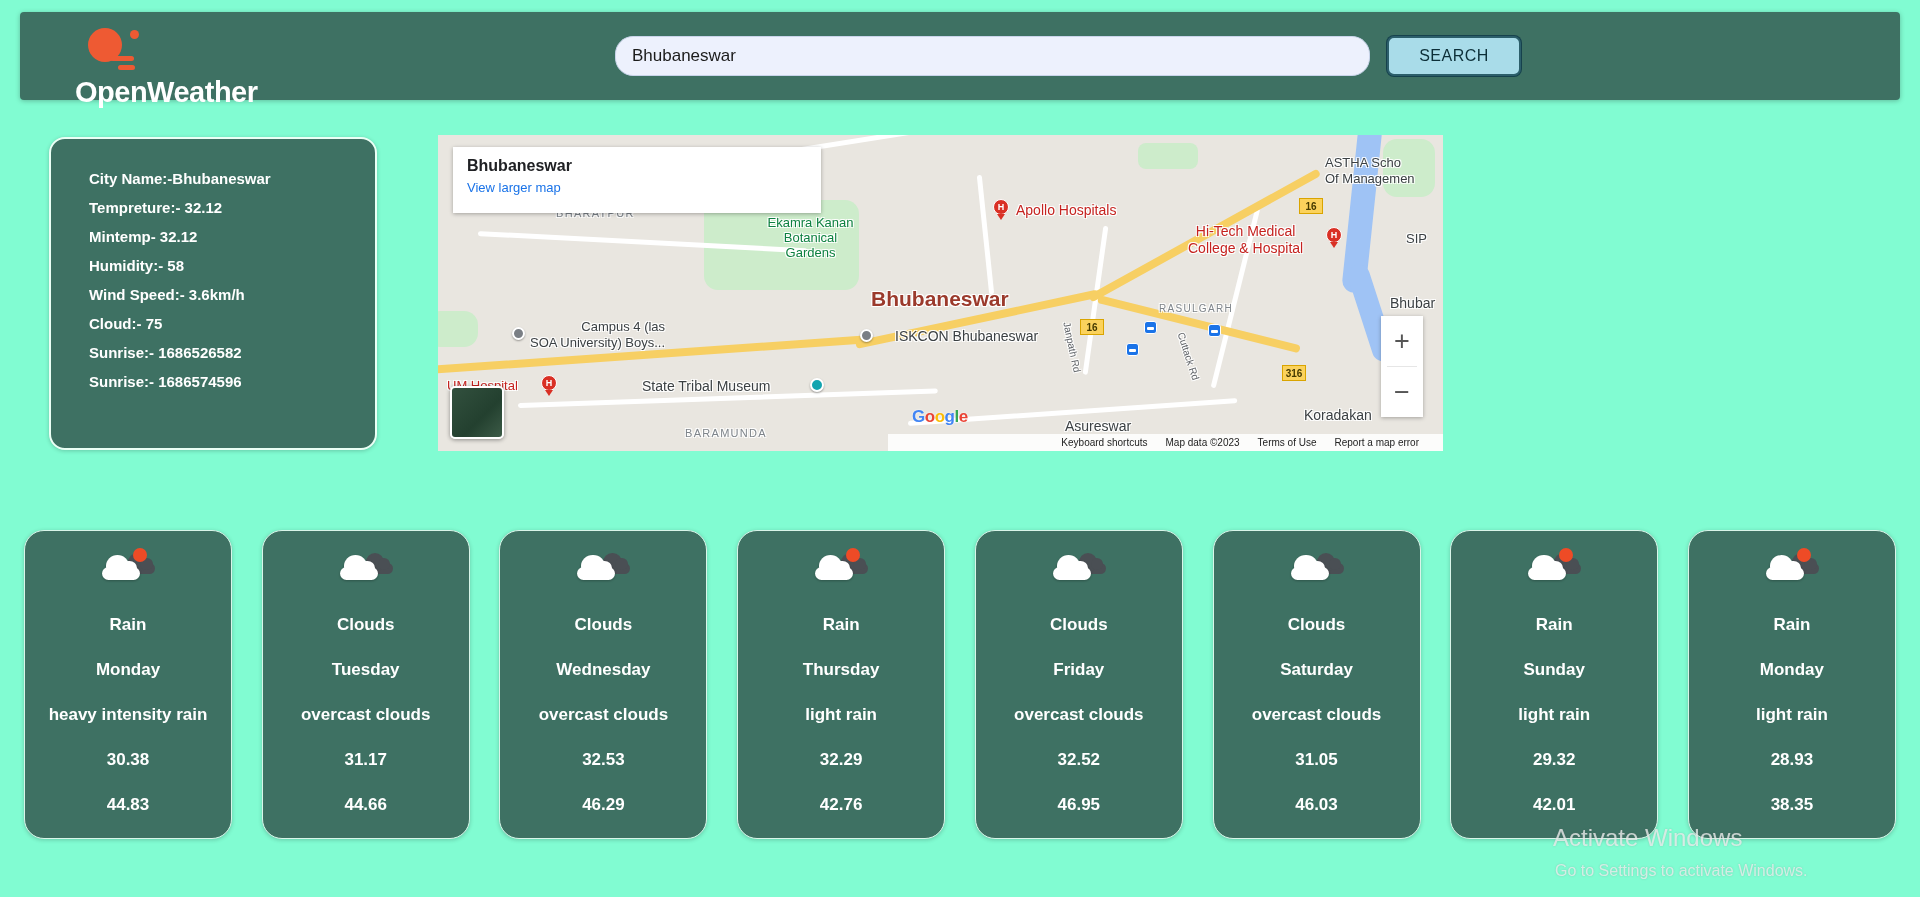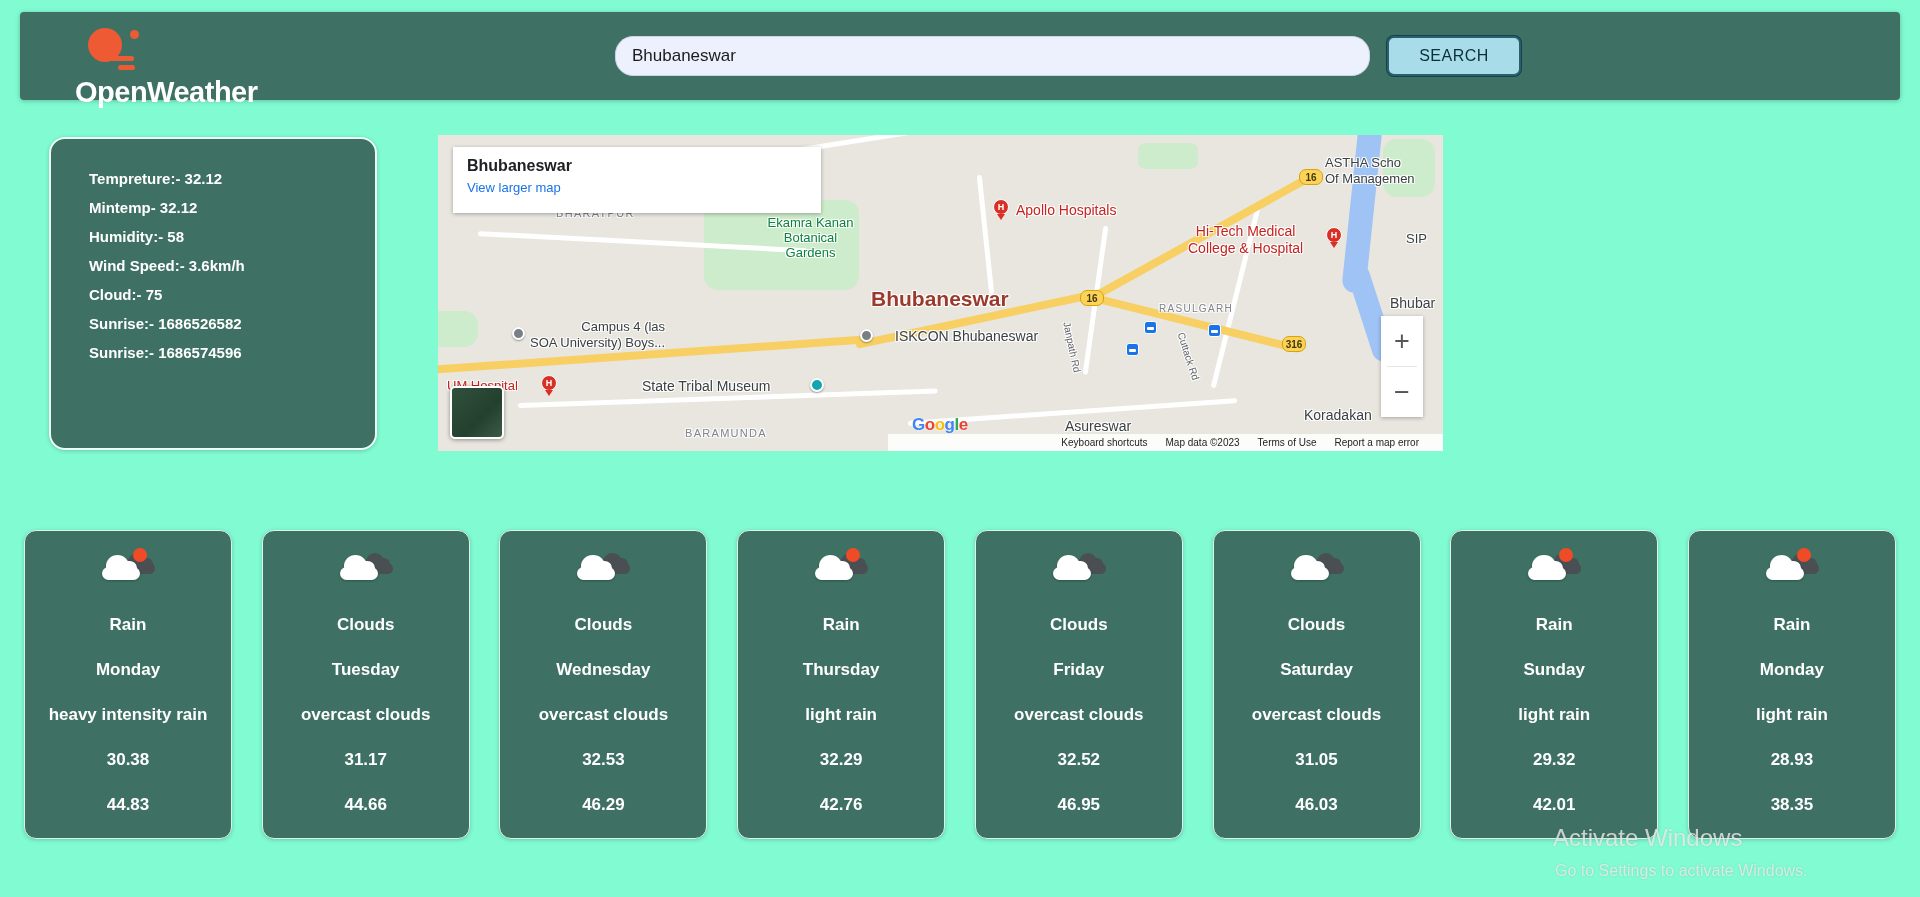--- a/index.html
+++ b/index.html
@@ -92,22 +92,22 @@
   .pin { position:absolute; z-index:6; display:flex; align-items:center; justify-content:center; }
   .pin.hospital { width:16px; height:16px; border-radius:50%; background:#d93025; color:#fff; font-size:9px; font-weight:bold; border:1px solid #fff; }
   .pin.hospital::after { content:""; position:absolute; top:14px; border:4px solid transparent; border-top:6px solid #d93025; }
   .pin.gray { width:13px; height:13px; border-radius:50%; background:#7a7f85; border:2px solid #fff; box-shadow:0 1px 2px rgba(0,0,0,.35); }
   .pin.teal { width:14px; height:14px; border-radius:50%; background:#12a4af; border:2px solid #fff; box-shadow:0 1px 2px rgba(0,0,0,.35); }
   .transit { position:absolute; z-index:6; width:13px; height:13px; background:#1a73e8; border:1px solid #fff; border-radius:3px; }
   .transit::before { content:""; position:absolute; left:2px; right:2px; top:5px; height:3px; background:#fff; border-radius:1px; }
 
   .shield {
     position:absolute; z-index:6; width:24px; height:16px; background:#fbd25c;
-    border:1px solid #d9a400; border-radius:7px; color:#453a00;
-    font-size:10px; font-weight:bold; display:flex; align-items:center; justify-content:center;
+    border:1px solid #d9a400; border-radius:0; color:#453a00;
+    font-size:10px; font-weight:bold; display:flex; align-items:center; justify-content:center;margin-top:29px;
   }
 
   .info-card {
     position:absolute; left:15px; top:12px; width:368px; height:66px; z-index:10;
     background:#ffffff; box-shadow:0 1px 4px rgba(0,0,0,.3); padding:10px 14px;
   }
   .info-title { font-size:16px; font-weight:bold; color:#202124; }
   .info-link { font-size:13px; color:#1a73e8; margin-top:5px; cursor:pointer; display:inline-block; }
 
   .zoom-ctrl {
@@ -125,32 +125,32 @@
   }
 
   .attr-bar {
     position:absolute; right:0; bottom:0; left:450px; height:17px; z-index:9;
     background:rgba(255,255,255,.85);
     display:flex; align-items:center; justify-content:flex-end; gap:18px;
     font-size:10px; color:#222; padding-right:24px;
   }
   .attr-bar span { cursor:pointer; white-space:nowrap; }
 
-  .glogo { position:absolute; left:474px; top:280px; z-index:9; font-size:17px; font-weight:bold; letter-spacing:-0.5px;
+  .glogo { position:absolute; left:474px; top:272px; z-index:9; font-size:17px; font-weight:bold; letter-spacing:-0.5px;
            text-shadow:0 0 2px #fff; cursor:pointer; }
   .glogo .l1,.glogo .l4 { color:#4285F4; }
   .glogo .l2,.glogo .l6 { color:#EA4335; }
   .glogo .l3 { color:#FBBC05; }
   .glogo .l5 { color:#34A853; }
 
   
   .cards { position:absolute; left:24px; top:530px; right:24px; display:flex; justify-content:space-between; }
   .card {
     width:208px; height:309px; background:#3e7163;
-    border:1px solid #d8f5e9; border-radius:12px;
+    border:1px solid #d8f5e9; border-radius:20px;
     display:flex; flex-direction:column; align-items:center;
     padding-top:16px; gap:27px; box-shadow:0 1px 4px rgba(0,0,0,.2);
   }
   .crow { color:#ffffff; font-size:17px; font-weight:bold; line-height:18px; }
   .wicon { position:relative; width:58px; height:42px; }
   .cloud { position:absolute; border-radius:20px; }
   .cloud::before { content:""; position:absolute; background:inherit; border-radius:50%; width:62%; height:170%; left:10%; top:-90%; }
   .cloud::after  { content:""; position:absolute; background:inherit; border-radius:50%; width:42%; height:115%; right:8%; top:-50%; }
   .cloud.dark  { right:2px; top:16px; width:30px; height:11px; background:#4a4f54; z-index:1; }
   .cloud.front { left:3px; top:20px; width:38px; height:13px; background:#ffffff; z-index:3; filter:drop-shadow(0 1px 1px rgba(0,0,0,.25)); }
@@ -170,20 +170,21 @@
     <span class="sun-dot"></span>
     <span class="sun-bar b1"></span>
     <span class="sun-bar b2"></span>
   </div>
   <div class="logo-text">OpenWeather</div>
   <input class="search-input" type="text" value="Bhubaneswar" style="">
   <button class="search-btn">SEARCH</button>
 </div>
 
 <div class="wpanel">
+  <div class="line">City Name:-Bhubaneswar</div>
   <div class="line">Tempreture:- 32.12</div>
   <div class="line">Mintemp- 32.12</div>
   <div class="line">Humidity:- 58</div>
   <div class="line">Wind Speed:- 3.6km/h</div>
   <div class="line">Cloud:- 75</div>
   <div class="line">Sunrise:- 1686526582</div>
   <div class="line">Sunrise:- 1686574596</div>
 </div>
 
 <div class="map">

